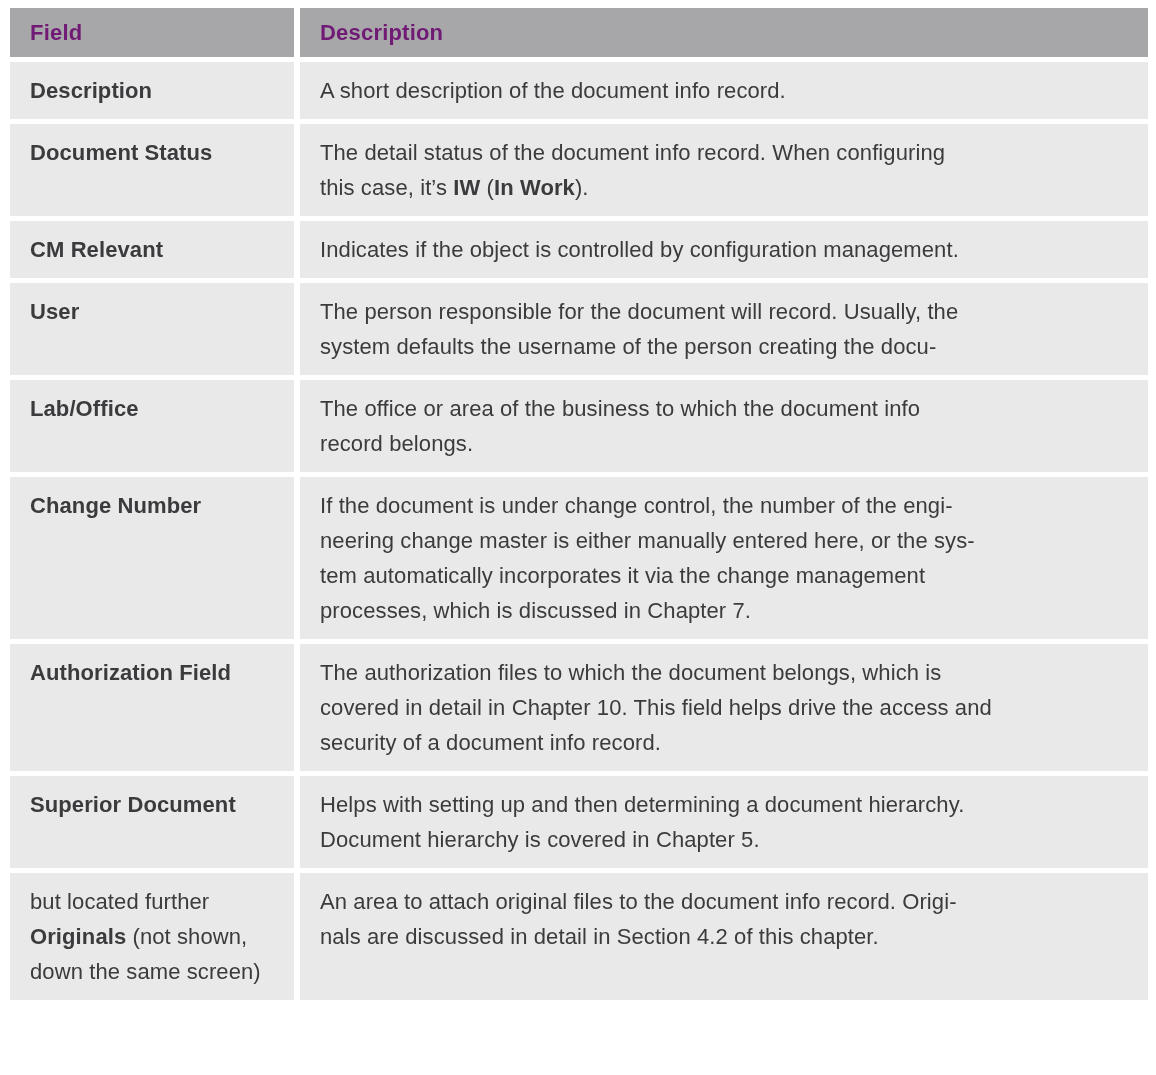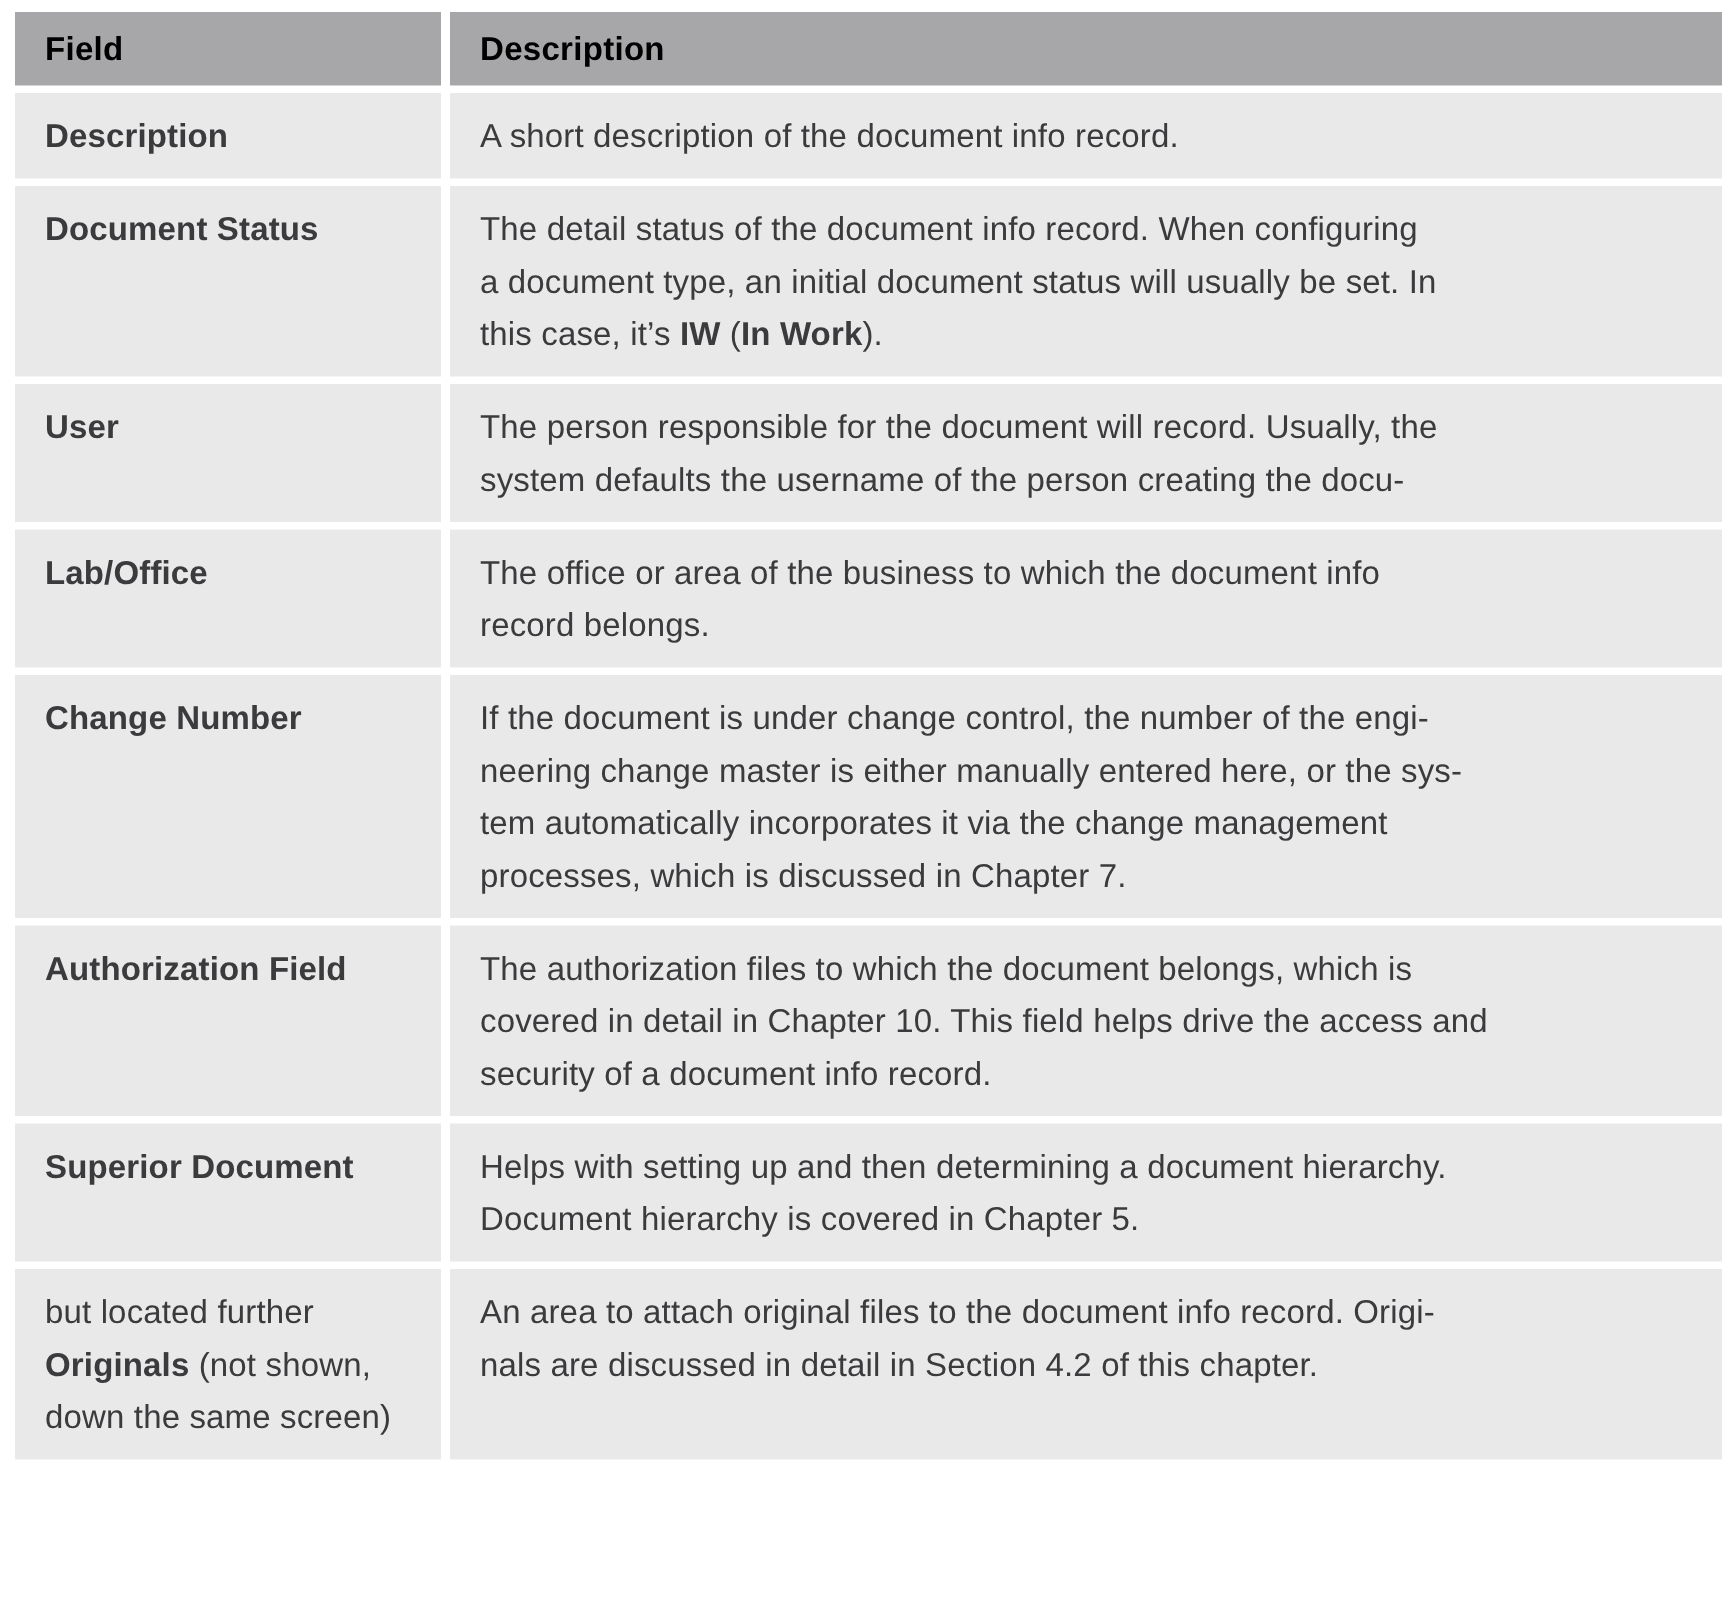--- a/index.html
+++ b/index.html
@@ -17,21 +17,21 @@
     left: 10px;
     width: 1138px;
   }
   .hrow, .row {
     display: flex;
     gap: 6px;
     margin-bottom: 5px;
   }
   .hcell {
     background: #a7a7a9;
-    color: #000000;
+    color: #701a75;
     font-weight: 700;
     height: 49px;
     display: flex;
     align-items: center;
     padding: 0 20px;
     box-sizing: border-box;
     font-size: 22px;
     letter-spacing: 0.2px;
   }
   .cell {
@@ -64,22 +64,29 @@
         <div class="cell desc-col">
           <div class="line"><span>A short description of the document info record.</span></div>
         </div>
       </div>
       <div class="row">
         <div class="cell field-col">
           <div class="line"><span class="b">Document Status</span></div>
         </div>
         <div class="cell desc-col">
           <div class="line"><span>The detail status of the document info record. When configuring</span></div>
-          <div class="line"><span>a document type, an initial document status will usually be set. In</span></div>
           <div class="line"><span>this case, it’s </span><span class="b">IW</span><span> (</span><span class="b">In Work</span><span>).</span></div>
+        </div>
+      </div>
+      <div class="row">
+        <div class="cell field-col">
+          <div class="line"><span class="b">CM Relevant</span></div>
+        </div>
+        <div class="cell desc-col">
+          <div class="line"><span>Indicates if the object is controlled by configuration management.</span></div>
         </div>
       </div>
       <div class="row">
         <div class="cell field-col">
           <div class="line"><span class="b">User</span></div>
         </div>
         <div class="cell desc-col">
           <div class="line"><span>The person responsible for the document will record. Usually, the</span></div>
           <div class="line"><span>system defaults the username of the person creating the docu-</span></div>
         </div>

